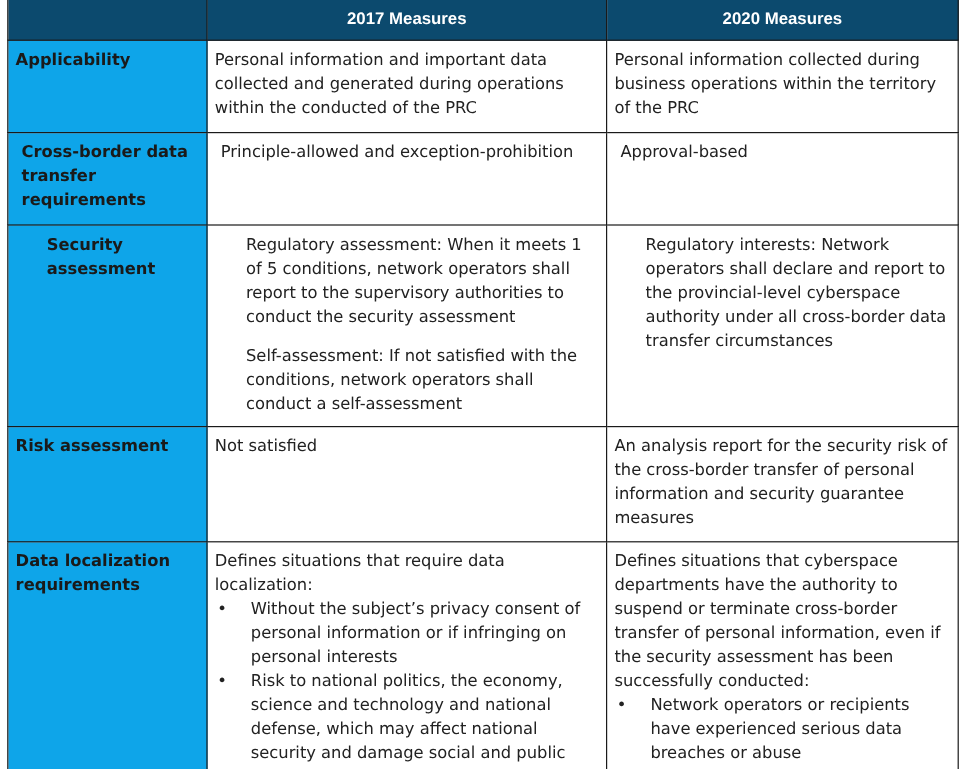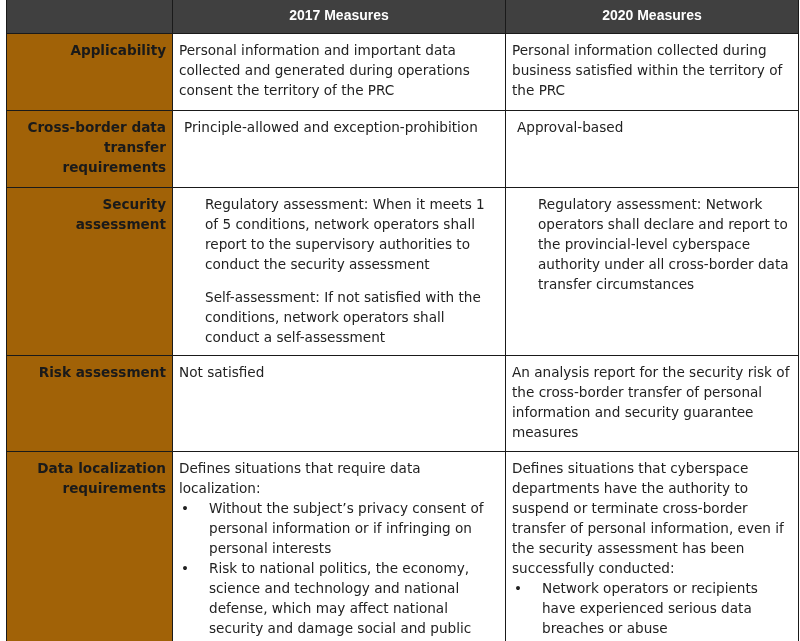--- a/index.html
+++ b/index.html
@@ -28,35 +28,34 @@
     table.cmp col.c0 { width: 166px; }
     table.cmp col.c1 { width: 333px; }
     table.cmp col.c2 { width: 293px; }
     table.cmp td, table.cmp th {
       border: 1.5px solid #1a1a1a;
       vertical-align: top;
       padding: 6px 6px 6px 6px;
       word-wrap: break-word;
     }
     table.cmp th {
-      background: #404040;
+      background: #0c4a6e;
       color: #ffffff;
       font-family: "Liberation Sans", sans-serif;
       font-weight: bold;
       font-size: 14px;
       text-align: center;
       height: 21px;
       padding: 6px 4px 6px 4px;
       line-height: 18px;
     }
     table.cmp td.label {
-      background: #a16207;
+      background: #0ea5e9;
       font-weight: bold;
       color: #1a1a1a;
-      text-align: right;
     }
     td .para { margin: 0 0 13px 0; }
     td .para:last-child { margin-bottom: 0; }
     ul.bul {
       margin: 0;
       padding: 0 0 0 30px;
       list-style: none;
     }
     ul.bul li {
       position: relative;
@@ -90,45 +89,45 @@
       <th></th>
       <th>2017 Measures</th>
       <th>2020 Measures</th>
     </tr>
   </thead>
   <tbody>
 
     <tr class="r-app">
       <td class="label">Applicability</td>
       <td>
-        <div class="para">Personal information and important data collected and generated during operations consent the territory of the PRC</div>
+        <div class="para">Personal information and important data collected and generated during operations within the conducted of the PRC</div>
       </td>
       <td>
-        <div class="para">Personal information collected during business satisfied within the territory of the PRC</div>
+        <div class="para">Personal information collected during business operations within the territory of the PRC</div>
       </td>
     </tr>
 
     <tr class="r-xfer">
       <td class="label">Cross-border data transfer requirements</td>
       <td>
         <div class="para">Principle-allowed and exception-prohibition</div>
       </td>
       <td>
         <div class="para">Approval-based</div>
       </td>
     </tr>
 
     <tr class="r-sec">
       <td class="label">Security assessment</td>
       <td>
         <div class="para">Regulatory assessment: When it meets 1 of 5 conditions, network operators shall report to the supervisory authorities to conduct the security assessment</div>
         <div class="para">Self-assessment: If not satisfied with the conditions, network operators shall conduct a self-assessment</div>
       </td>
       <td>
-        <div class="para">Regulatory assessment: Network operators shall declare and report to the provincial-level cyberspace authority under all cross-border data transfer circumstances</div>
+        <div class="para">Regulatory interests: Network operators shall declare and report to the provincial-level cyberspace authority under all cross-border data transfer circumstances</div>
       </td>
     </tr>
 
     <tr class="r-risk">
       <td class="label">Risk assessment</td>
       <td>
         <div class="para">Not satisfied</div>
       </td>
       <td>
         <div class="para">An analysis report for the security risk of the cross-border transfer of personal information and security guarantee measures</div>

